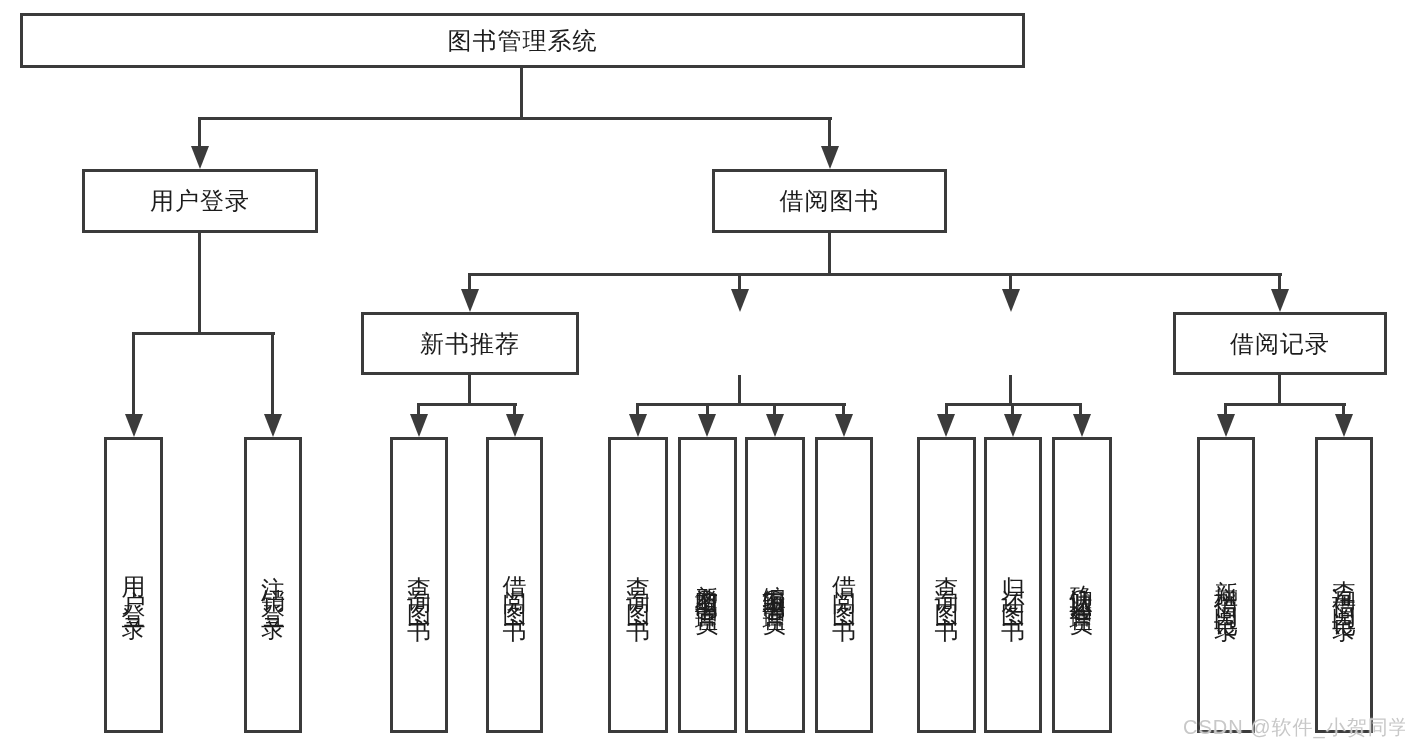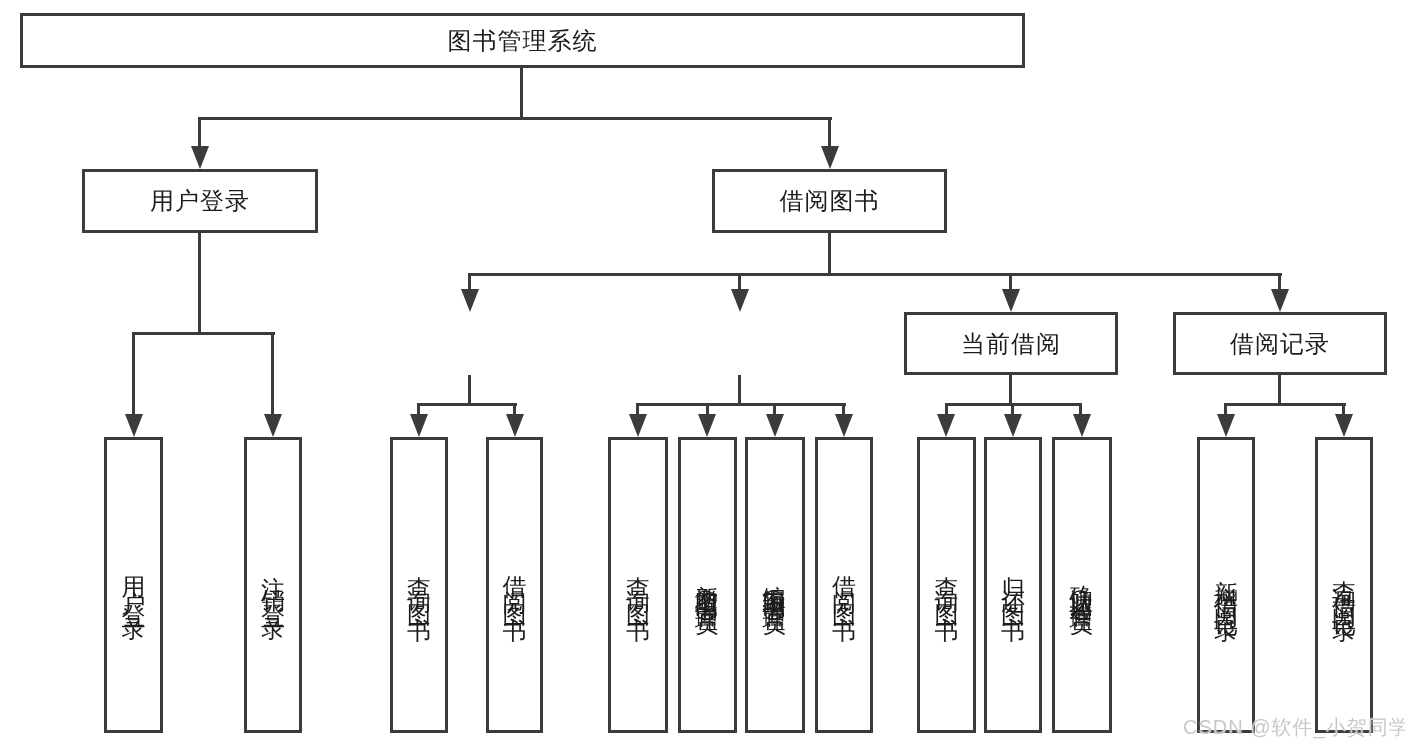--- a/index.html
+++ b/index.html
@@ -90,22 +90,22 @@
   <div class="ln" style="left:468px;top:273px;width:814px;height:3px"></div>
   <div class="ln" style="left:468px;top:273px;width:3px;height:18px"></div>
   <div class="ar" style="left:461px;top:289px"></div>
   <div class="ln" style="left:738px;top:273px;width:3px;height:18px"></div>
   <div class="ar" style="left:731px;top:289px"></div>
   <div class="ln" style="left:1009px;top:273px;width:3px;height:18px"></div>
   <div class="ar" style="left:1002px;top:289px"></div>
   <div class="ln" style="left:1278px;top:273px;width:3px;height:18px"></div>
   <div class="ar" style="left:1271px;top:289px"></div>
 
-  <div class="node" style="left:904px;top:312px;width:214px;height:63px">
-    <span>当前借阅</span>
+  <div class="node" style="left:361px;top:312px;width:218px;height:63px">
+    <span>新书推荐</span>
   </div>
   <div class="node" style="left:1173px;top:312px;width:214px;height:63px">
     <span>借阅记录</span>
   </div>
 
   <div class="ln" style="left:468px;top:375px;width:3px;height:30px"></div>
   <div class="ln" style="left:417px;top:403px;width:100px;height:3px"></div>
   <div class="ln" style="left:417px;top:403px;width:3px;height:13px"></div>
   <div class="ar" style="left:410px;top:414px"></div>
   <div class="ln" style="left:513px;top:403px;width:3px;height:13px"></div>

